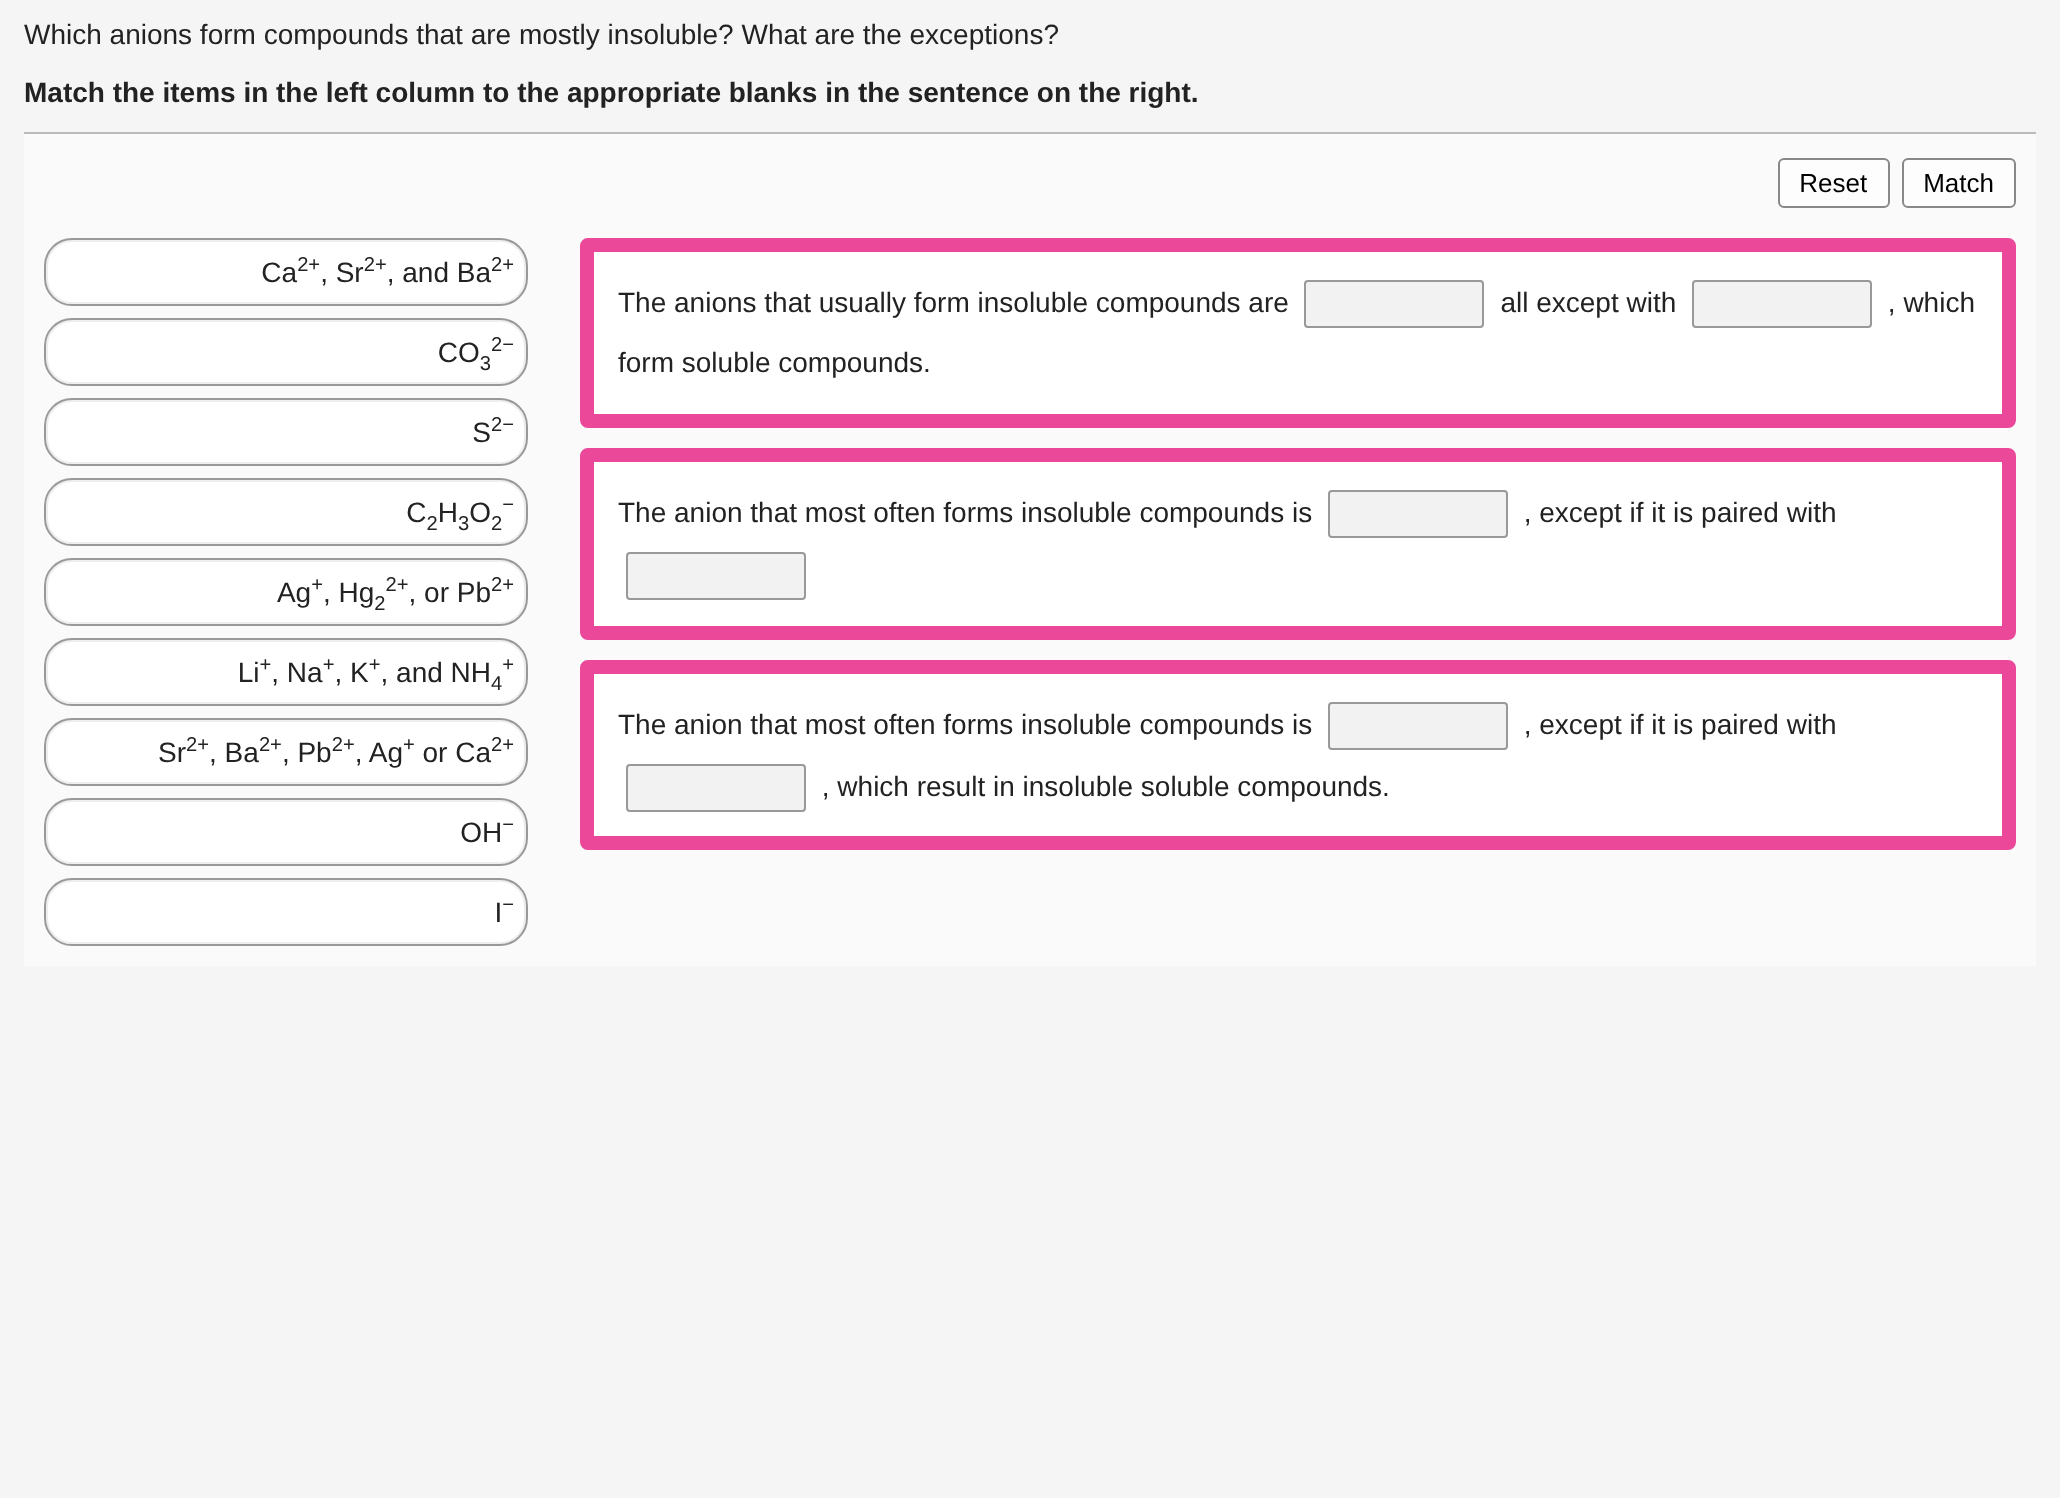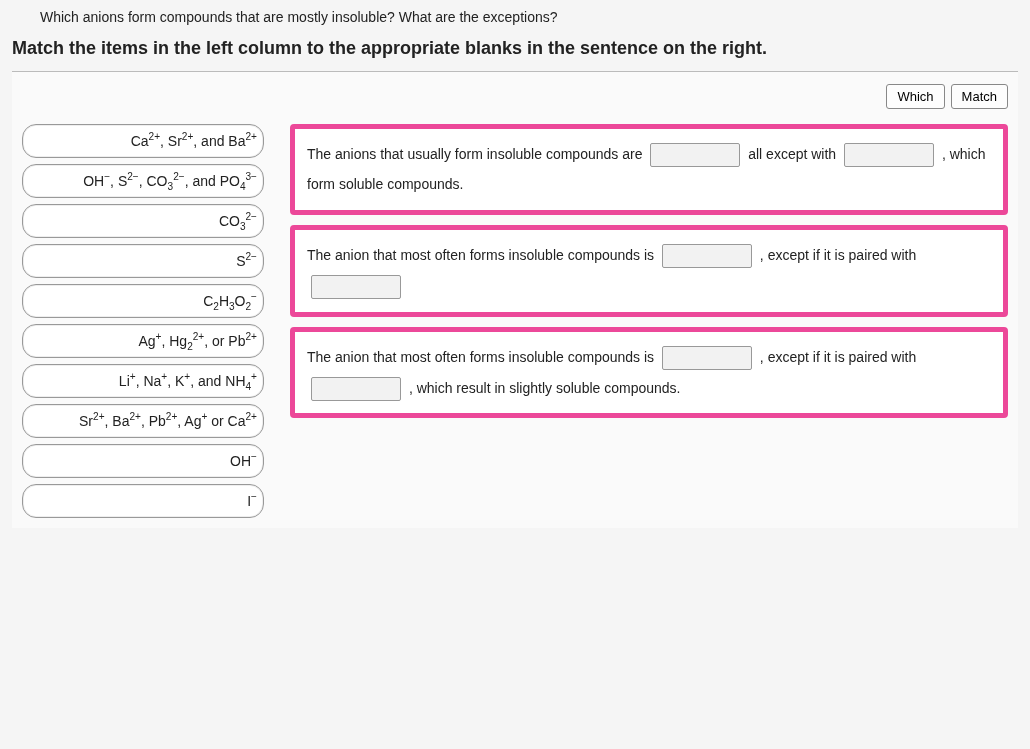--- a/index.html
+++ b/index.html
@@ -7,24 +7,23 @@
       font-family: Arial, Helvetica, sans-serif;
       background: #f5f5f5;
       padding: 8px 12px;
       width: 1030px;
       color: #222;
     }
     .question-text {
       font-size: 14px;
       margin-bottom: 10px;
       line-height: 1.4;
-      margin-left: 28px;
     }
     .instruction {
-      font-size: 18px;
+      font-size: 14px;
       font-weight: bold;
       margin-bottom: 12px;
     }
     .main-panel {
       border-top: 1px solid #bbb;
       background: #fafafa;
       padding: 18px 10px 10px 10px;
       position: relative;
     }
     .top-buttons {
@@ -64,21 +63,21 @@
       cursor: move;
       box-shadow: inset 0 0 0 1px #eee;
     }
     .drop-column {
       flex: 1;
       display: flex;
       flex-direction: column;
       gap: 10px;
     }
     .drop-area {
-      border: 5px solid #ec4899;
+      border: 7px solid #ec4899;
       border-radius: 4px;
       background: #fff;
       padding: 10px 12px;
       font-size: 14px;
       line-height: 2.2;
     }
     .blank {
       display: inline-block;
       vertical-align: middle;
       width: 90px;
@@ -100,29 +99,28 @@
   </style>
 </head>
 <body>
 
 <div class="question-text">Which anions form compounds that are mostly insoluble? What are the exceptions?</div>
 <div class="instruction">Match the items in the left column to the appropriate blanks in the sentence on the right.</div>
 
 <div class="main-panel">
 
   <div class="top-buttons">
-    <button class="btn">Which</button>
+    <button class="btn">Reset</button>
     <button class="btn">Match</button>
   </div>
 
   <div class="content-row">
 
     <div class="drag-column">
       <div class="drag-item">Ca<sup>2+</sup>, Sr<sup>2+</sup>, and Ba<sup>2+</sup></div>
-      <div class="drag-item">OH<sup>−</sup>, S<sup>2−</sup>, CO<sub>3</sub><sup>2−</sup>, and PO<sub>4</sub><sup>3−</sup></div>
       <div class="drag-item">CO<sub>3</sub><sup>2−</sup></div>
       <div class="drag-item">S<sup>2−</sup></div>
       <div class="drag-item">C<sub>2</sub>H<sub>3</sub>O<sub>2</sub><sup>−</sup></div>
       <div class="drag-item">Ag<sup>+</sup>, Hg<sub>2</sub><sup>2+</sup>, or Pb<sup>2+</sup></div>
       <div class="drag-item">Li<sup>+</sup>, Na<sup>+</sup>, K<sup>+</sup>, and NH<sub>4</sub><sup>+</sup></div>
       <div class="drag-item">Sr<sup>2+</sup>, Ba<sup>2+</sup>, Pb<sup>2+</sup>, Ag<sup>+</sup> or Ca<sup>2+</sup></div>
       <div class="drag-item">OH<sup>−</sup></div>
       <div class="drag-item">I<sup>−</sup></div>
     </div>
 
@@ -141,20 +139,20 @@
         <span class="blank"></span>
         <span> , except if it is paired with </span><br>
         <span class="blank"></span>
       </div>
 
       <div class="drop-area">
         <span>The anion that most often forms insoluble compounds is </span>
         <span class="blank"></span>
         <span> , except if it is paired with </span><br>
         <span class="blank"></span>
-        <span> , which result in slightly soluble compounds.</span>
+        <span> , which result in insoluble soluble compounds.</span>
       </div>
 
     </div>
   </div>
 
   <div class="cursor-arrow">↖</div>
 </div>
 
 </body></html>

